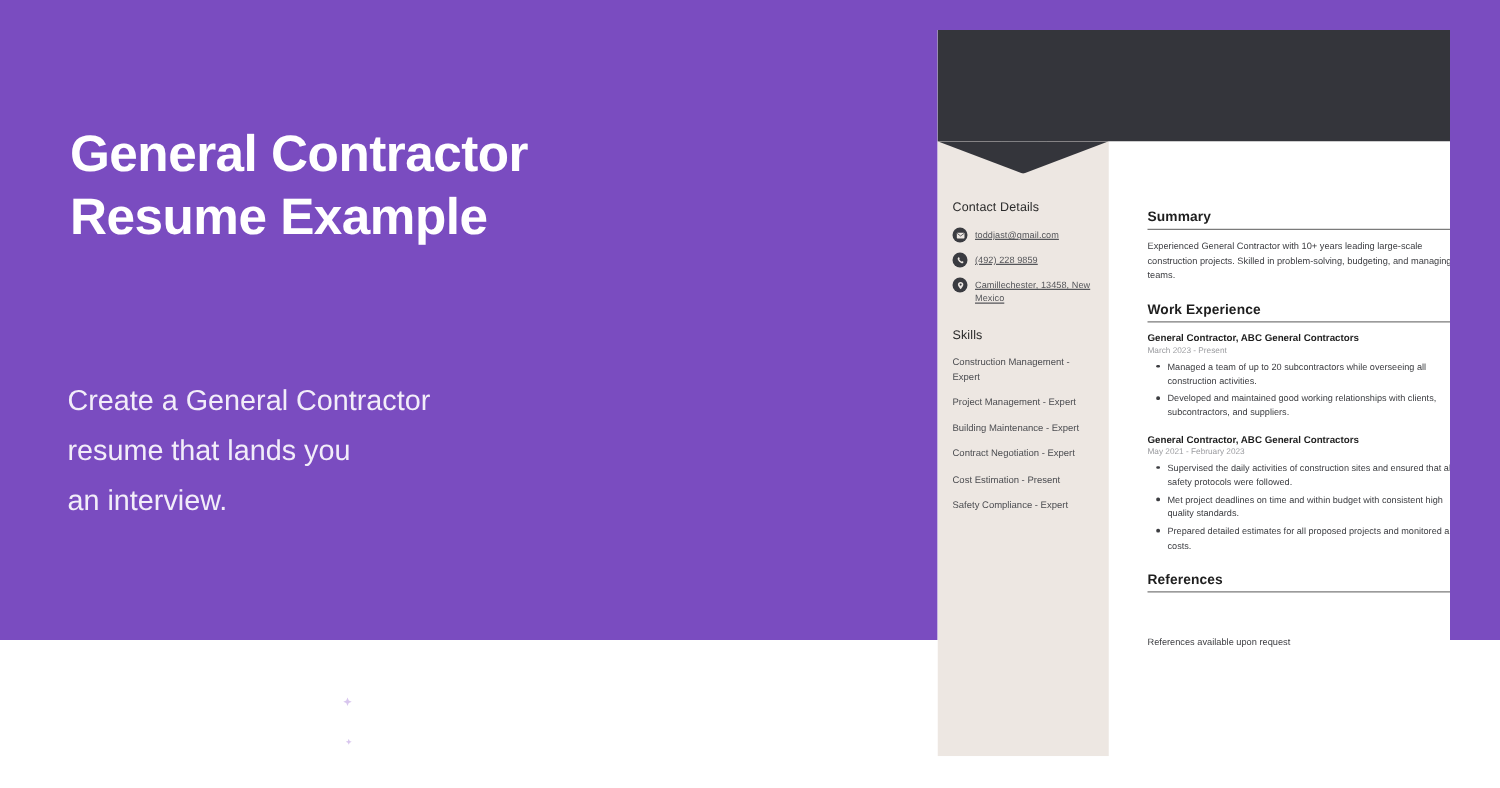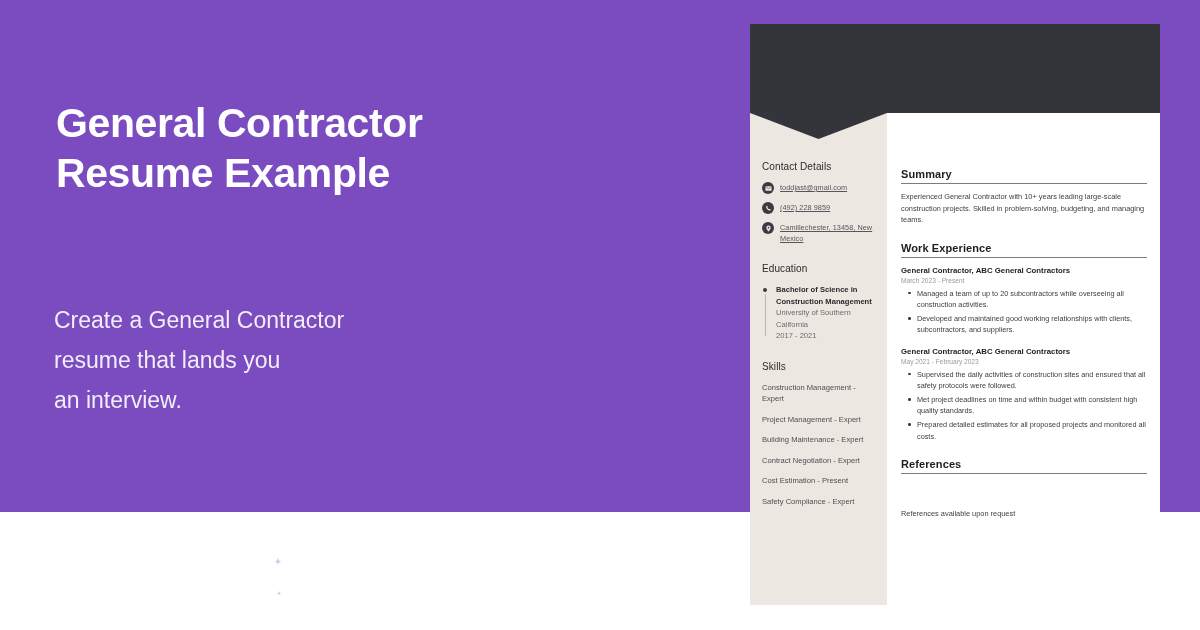--- a/index.html
+++ b/index.html
@@ -69,21 +69,21 @@
   .res-role {
     position: absolute; left: 149px; top: 76px;
     color: #C9CACD; font-size: 9.5px; letter-spacing: 0.1px;
   }
 
   .res-side {
     position: absolute; left: 0; top: 89px; width: 137px; height: 492px;
     background: #EDE7E2; padding: 48px 14px 0 12px;
   }
   .res-main {
-    position: absolute; left: 138px; top: 89px; width: 273px; height: 492px;
+    position: absolute; left: 155px; top: 89px; width: 273px; height: 492px;
     background: #FFFFFF; padding: 55px 14px 0 13px;
   }
 
   .side-h {
     font-size: 10px; color: #2B2B2B; font-weight: 500;
     margin-bottom: 10px; letter-spacing: 0.1px;
   }
   .side-block { margin-bottom: 19px; }
 
   .contact-row { display: flex; align-items: flex-start; margin-bottom: 8px; }
@@ -225,30 +225,20 @@
           <span class="cicon">
             <svg width="7" height="7" viewBox="0 0 10 10">
                 <path d="M5 .8c1.8 0 3.1 1.3 3.1 3 0 2.2-3.1 5.4-3.1 5.4S1.9 6 1.9 3.8C1.9 2.1 3.2.8 5 .8z" fill="#EDE7E2"></path>
                 <circle cx="5" cy="3.8" r="1.2" fill="#3A3B40"></circle>
               </svg>
           </span>
           <span class="ctext">Camillechester, 13458, New Mexico</span>
         </div>
       </div>
 
-      <div class="side-block">
-        <div class="side-h">Education</div>
-        <div class="edu-item">
-          <span class="edu-dot"></span>
-          <span class="edu-line"></span>
-          <div class="edu-deg">Bachelor of Science in Construction Management</div>
-          <div class="edu-school">University of Southern California</div>
-          <div class="edu-dates">2017 - 2021</div>
-        </div>
-      </div>
 
       <div class="side-block">
         <div class="side-h">Skills</div>
         <div class="skill">Construction Management - Expert</div>
         <div class="skill">Project Management - Expert</div>
         <div class="skill">Building Maintenance - Expert</div>
         <div class="skill">Contract Negotiation - Expert</div>
         <div class="skill">Cost Estimation - Present</div>
         <div class="skill">Safety Compliance - Expert</div>
       </div>

